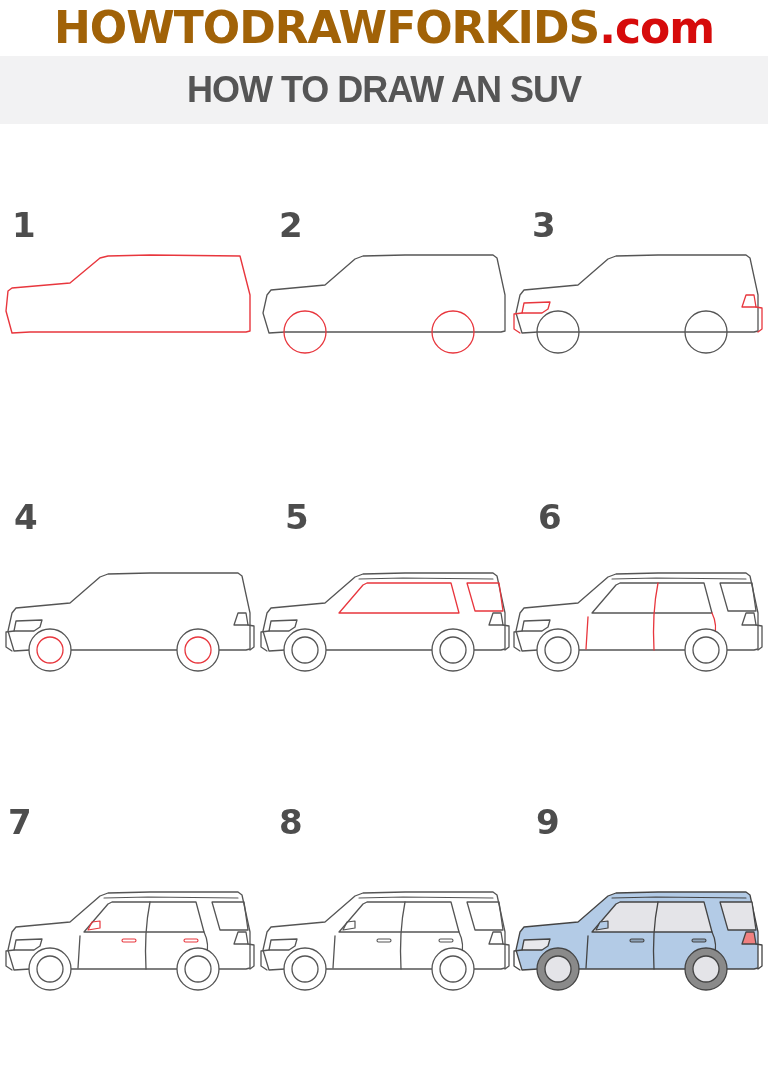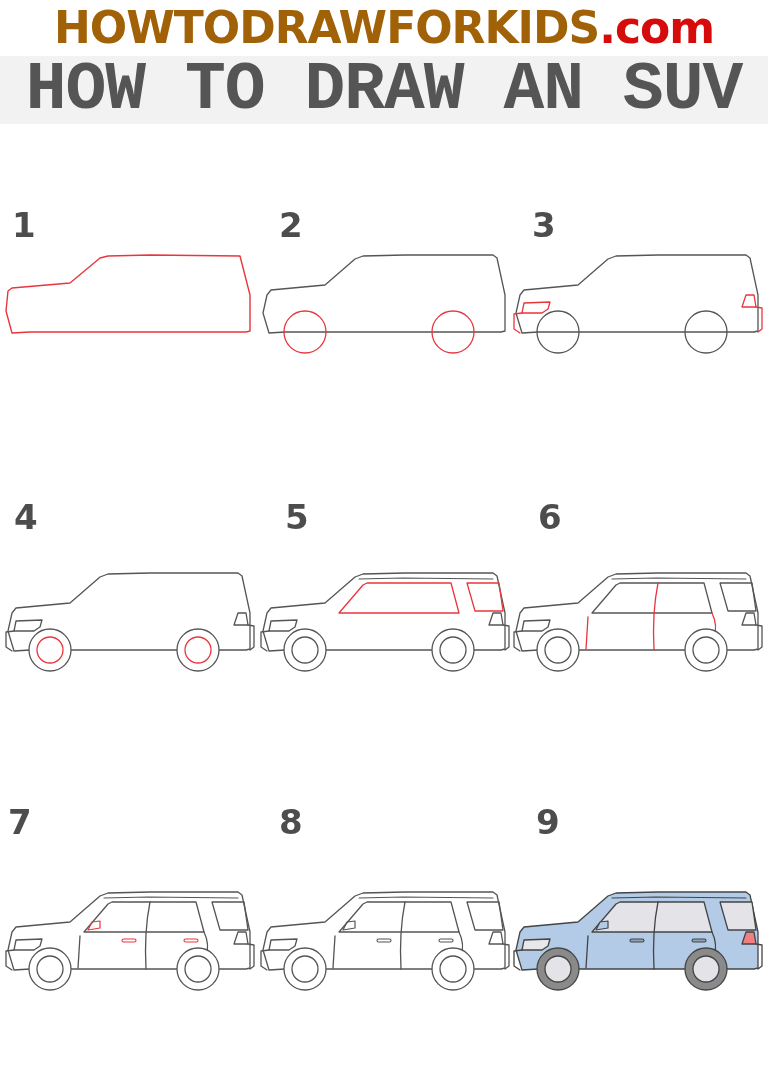--- a/index.html
+++ b/index.html
@@ -9,22 +9,22 @@
       text-align: center; font-family: "DejaVu Sans", sans-serif; font-weight: bold;
       font-size: 44px; line-height: 56px; letter-spacing: -1px;
     }
     .site-title .name { color: #a16207; }
     .site-title .tld { color: #d60b0b; text-align: right; }
     .title-band {
       position: absolute; left: 0; top: 56px; width: 768px; height: 68px;
       background: #f2f2f3; text-align: center;
     }
     .title-band .page-title {
-      font-family: Liberation Mono, monospace; font-weight: bold; color: #555555;
-      font-size: 68px; line-height: 68px; letter-spacing: -1px;
+      font-family: Liberation Sans, sans-serif; font-weight: bold; color: #555555;
+      font-size: 36px; line-height: 68px; letter-spacing: -1px;
     }
     .step { position: absolute; width: 256px; height: 300px; }
     .step .num {
       position: absolute; font-family: "DejaVu Sans", sans-serif; font-weight: bold;
       color: #4d4d4d; font-size: 34px; line-height: 36px;
     }
     .step svg { position: absolute; left: 0; top: 0; overflow: visible; }
   </style>
 </head>
 <body>

